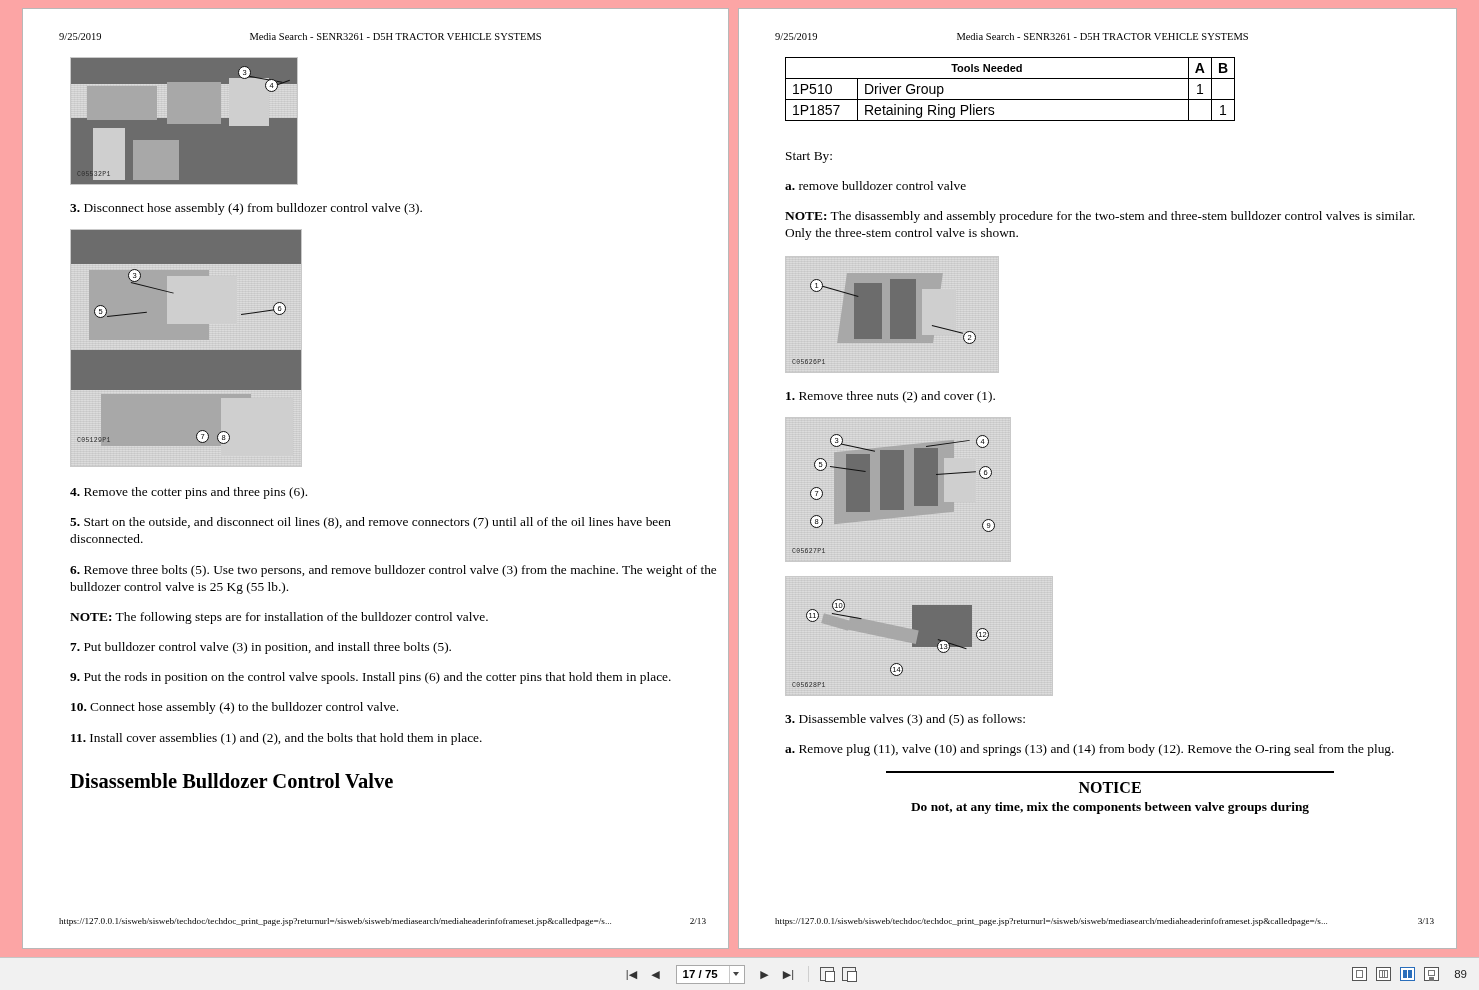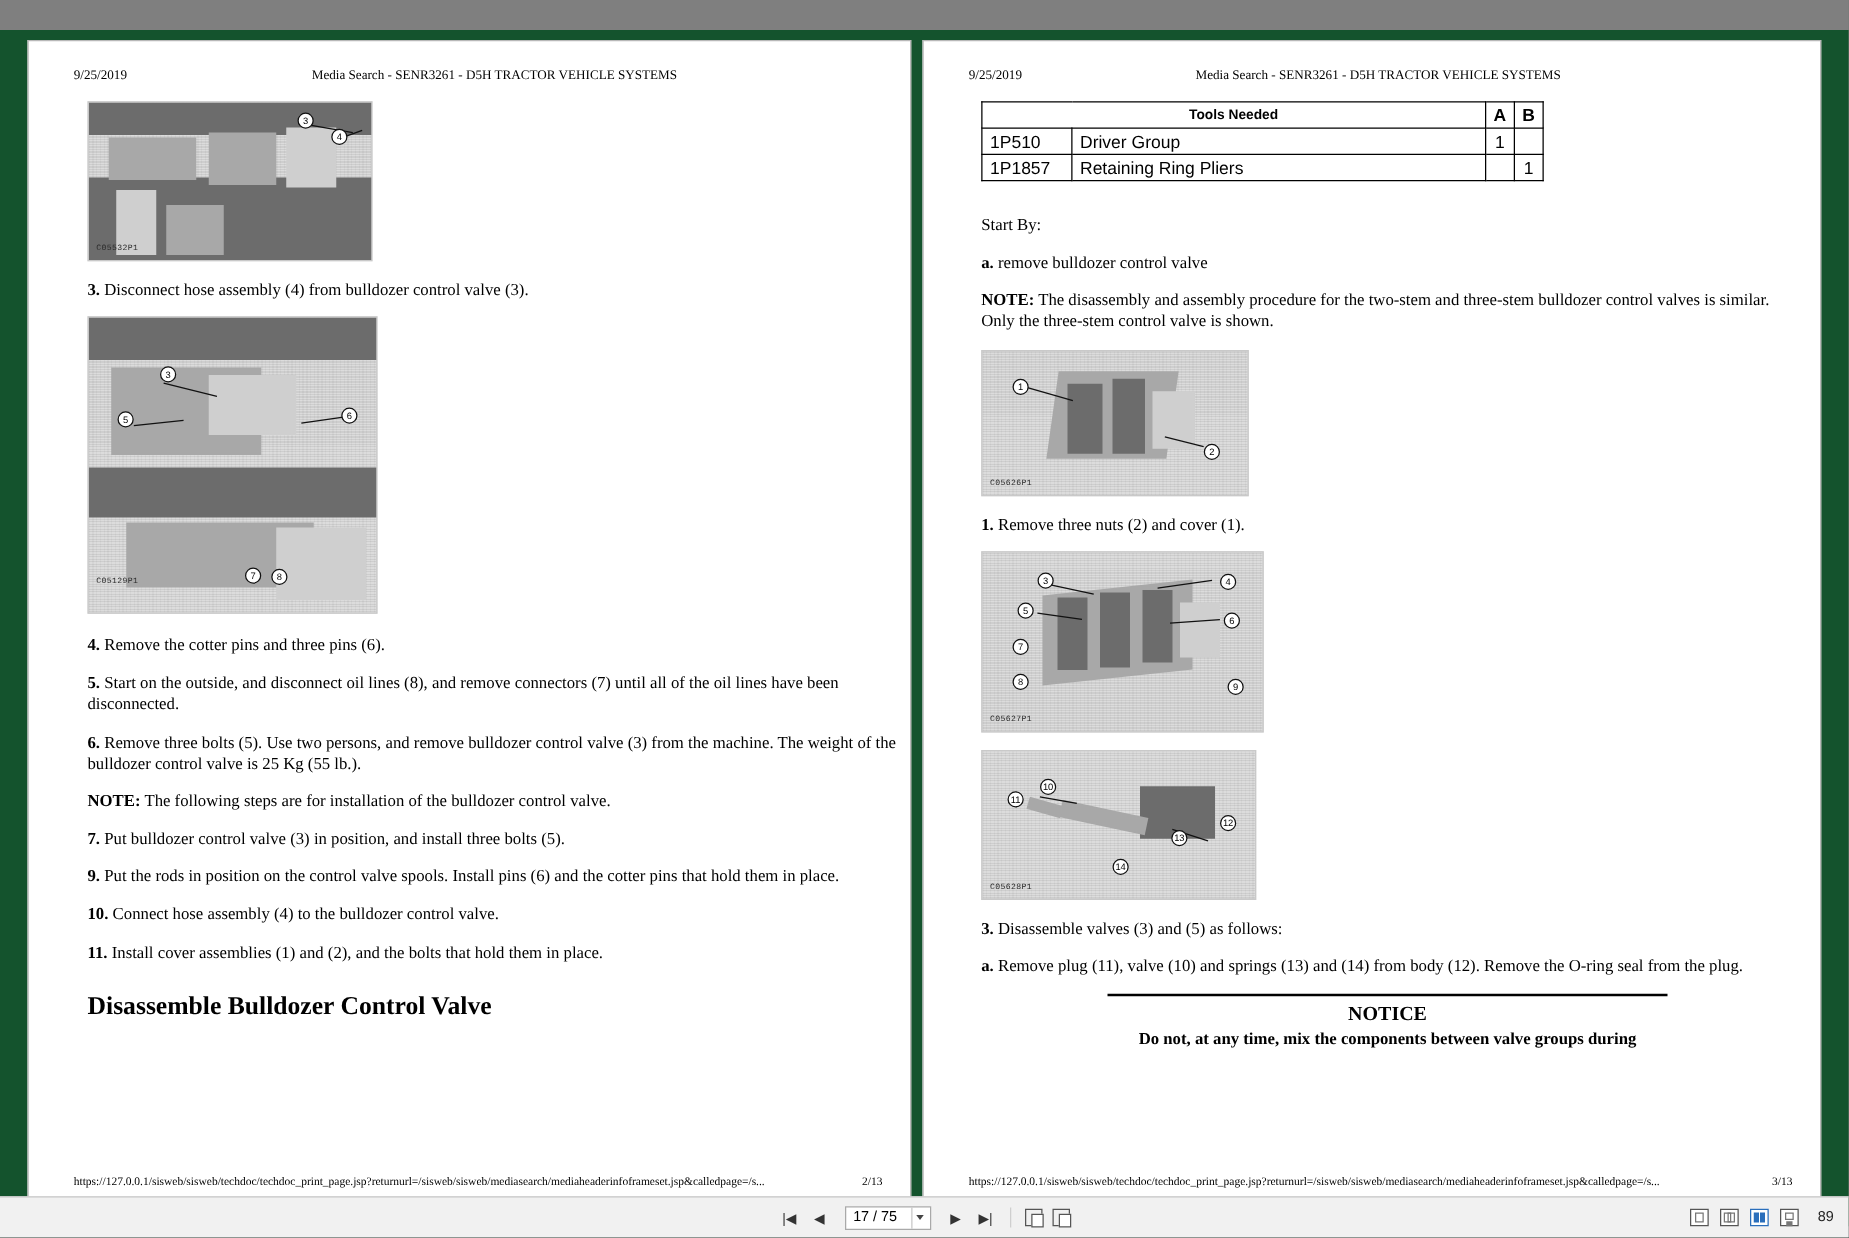--- a/index.html
+++ b/index.html
@@ -7,22 +7,21 @@
     margin: 0; padding: 0;
     width: 1479px; height: 990px;
     background: #808080;
     font-family: "Liberation Serif", serif;
     overflow: hidden;
   }
   #app { position: relative; width: 1479px; height: 990px; background: #7f7f7f; }
 
   .pages-area {
     position: absolute; left: 0; top: 0; width: 1479px; height: 957px;
-    background: #14532d;
-    margin-top: 24px;
+    background: #fca5a5;
   }
 
   .page {
     position: absolute; top: 8px; height: 941px; background: #ffffff;
     border: 1px solid #b8b8b8;
     overflow: hidden;
   }
   .page.left { left: 22px; width: 707px; }
   .page.right { left: 738px; width: 719px; }
 
@@ -121,21 +120,21 @@
   .tb-center {
     position: absolute; left: 50%; transform: translateX(-50%);
     display: flex; align-items: center; gap: 8px;
   }
   .tb-btn {
     width: 16px; height: 18px; display: flex; align-items: center; justify-content: center;
     color: #333; font-size: 11px; cursor: pointer; background: transparent; border: none;
   }
   .pagebox {
     display: flex; align-items: center; border: 1px solid #a9a9a9; background: #fff;
-    height: 19px; padding: 0 2px 0 6px; margin: 0 4px;
+    height: 19px; padding: 0 2px 0 6px; margin: 0 4px; font-weight: bold;
   }
   .pagebox .val { font-size: 11.5px; color: #000; min-width: 46px; }
   .pagebox .caret {
     width: 13px; height: 17px; display: flex; align-items: center; justify-content: center;
     border-left: 1px solid #c8c8c8;
   }
   .caret i {
     display: block; width: 0; height: 0;
     border-left: 3.5px solid transparent; border-right: 3.5px solid transparent;
     border-top: 4px solid #444;
@@ -336,21 +335,21 @@
             <div class="callout" style="left:190px;top:17px;">4</div>
             <div class="callout" style="left:28px;top:40px;">5</div>
             <div class="callout" style="left:193px;top:48px;">6</div>
             <div class="callout" style="left:24px;top:69px;">7</div>
             <div class="callout" style="left:24px;top:97px;">8</div>
             <div class="callout" style="left:196px;top:101px;">9</div>
             <div class="fig-code" style="left:6px;bottom:6px;">C05627P1</div>
           </div>
 
 
-          <div class="figure" style="width:220px;height:120px;margin:6px 0 14px 0;">
+          <div class="figure" style="width:268px;height:120px;margin:6px 0 14px 0;">
             <div class="fig-noise"></div>
             <div class="fig-dark" style="left:126px;top:28px;width:60px;height:42px;"></div>
             <div class="fig-mid" style="left:62px;top:46px;width:70px;height:14px;transform:rotate(12deg);"></div>
             <div class="fig-mid" style="left:36px;top:40px;width:28px;height:10px;transform:rotate(16deg);"></div>
             <div class="lead-line" style="left:46px;top:36px;width:30px;transform:rotate(10deg);"></div>
             <div class="lead-line" style="left:152px;top:62px;width:30px;transform:rotate(18deg);"></div>
             <div class="callout" style="left:46px;top:22px;">10</div>
             <div class="callout" style="left:20px;top:32px;">11</div>
             <div class="callout" style="left:190px;top:51px;">12</div>
             <div class="callout" style="left:151px;top:63px;">13</div>

